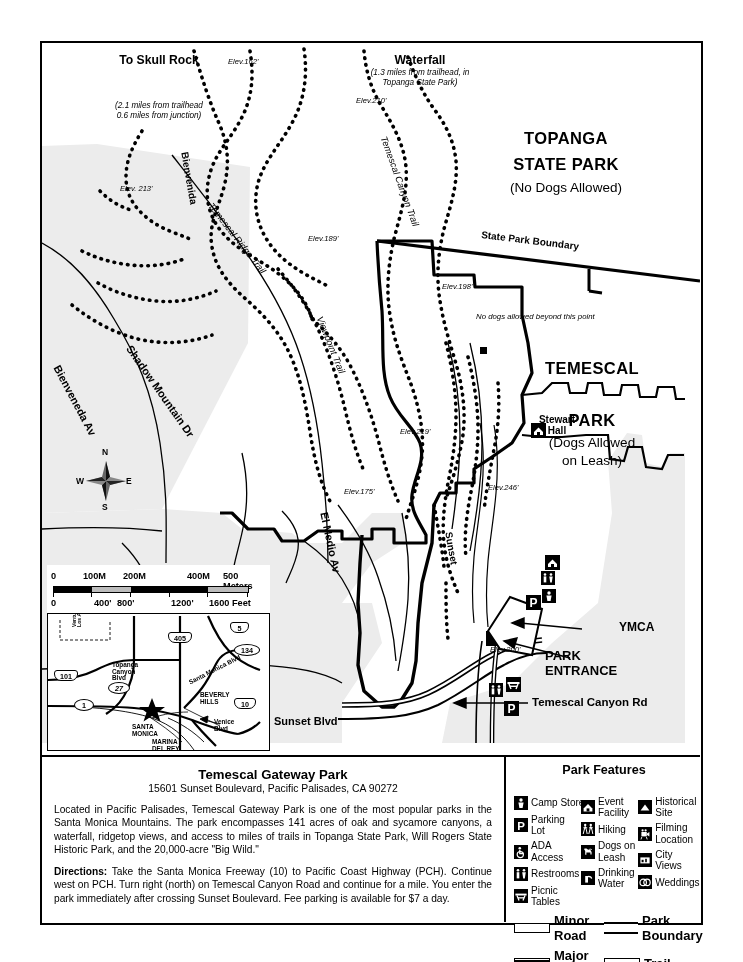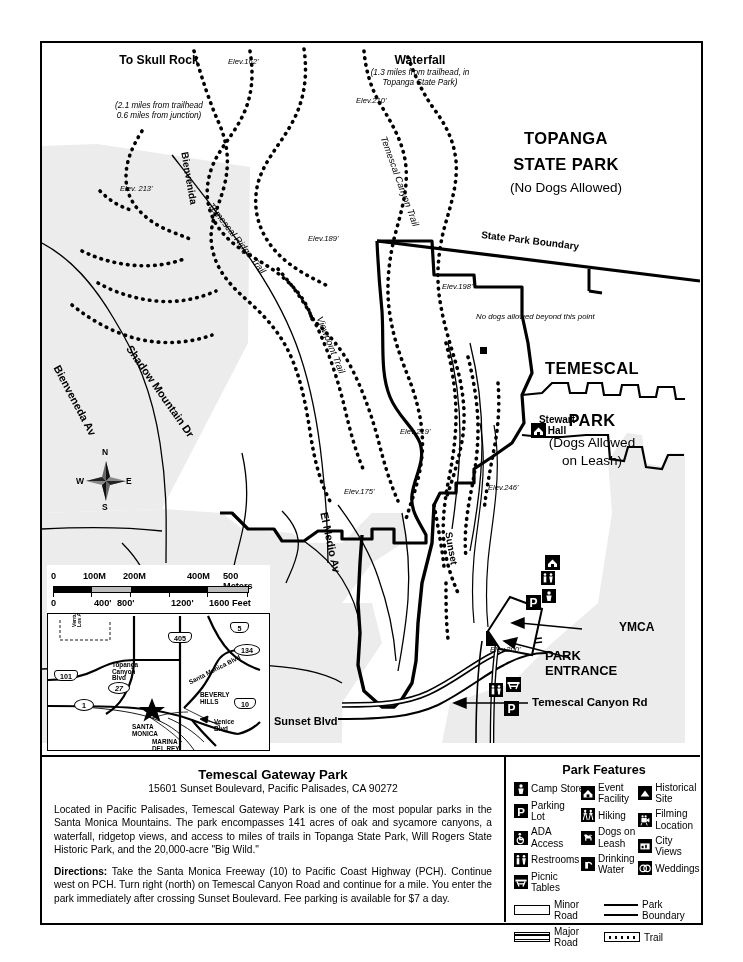--- a/index.html
+++ b/index.html
@@ -55,32 +55,32 @@
   
   #desc{position:absolute;left:0;top:712px;width:464px;height:167px;
         border-top:2.5px solid #000;border-right:2.5px solid #000;box-sizing:border-box;padding:8px 12px 0 12px;}
   #desc h1{margin:2px 0 1px 0;font-size:13.2px;text-align:center;font-weight:bold;}
   #desc .addr{font-size:10.4px;text-align:center;margin-bottom:9px;}
   #desc p{margin:0 0 9px 0;font-size:10.2px;line-height:1.30;text-align:justify;}
   #desc p b{font-weight:bold;}
 
   #legend{position:absolute;left:464px;top:712px;width:194px;height:167px;
           border-top:2.5px solid #000;box-sizing:border-box;padding:5px 6px 0 8px;}
-  #legend h2{margin:1px 0 5px 0;font-size:12.6px;text-align:center;font-weight:bold;}
+  #legend h2{margin:1px 0 19px 0;font-size:12.6px;text-align:center;font-weight:bold;}
   #legend .grid{display:flex;gap:3px;}
   #legend .col{display:flex;flex-direction:column;gap:4px;}
   #legend .col.c1{width:64px;}
   #legend .col.c2{width:62px;}
   #legend .col.c3{width:60px;}
   .lgitem{display:flex;align-items:center;gap:3px;}
   .lgicon{width:14px;height:14px;flex:0 0 14px;background:#000;border-radius:1px;position:relative;}
   .lgtxt{font-size:10px;line-height:1.12;white-space:pre;}
   #legend .lines{margin-top:6px;display:flex;flex-wrap:wrap;}
   .lnrow{display:flex;align-items:center;gap:4px;width:50%;margin-bottom:5px;}
-  .lntxt{font-size:10px;}
+  .lntxt{font-size:13px;font-weight:bold;}
   .sw{width:34px;height:8px;flex:0 0 34px;position:relative;}
   .sw.minor{border:1px solid #000;background:#fff;}
   .sw.minor:before{content:"";position:absolute;left:0;right:0;top:2.2px;height:1.4px;background:#fff;}
   .sw.major{border:1px solid #000;background:#fff;}
   .sw.major:before{content:"";position:absolute;left:0;right:0;top:1px;height:1.6px;background:#000;}
   .sw.major:after{content:"";position:absolute;left:0;right:0;bottom:1px;height:1.6px;background:#000;}
   .sw.bound{background:#fff;border-top:2px solid #000;border-bottom:2px solid #000;}
   .sw.bound:before{content:"";position:absolute;left:0;right:0;top:2px;height:1.5px;background:#fff;}
   .sw.trail{border:1px solid #000;background:#fff;}
   .sw.trail:before{content:"";position:absolute;left:2px;top:2.5px;width:30px;height:3px;

